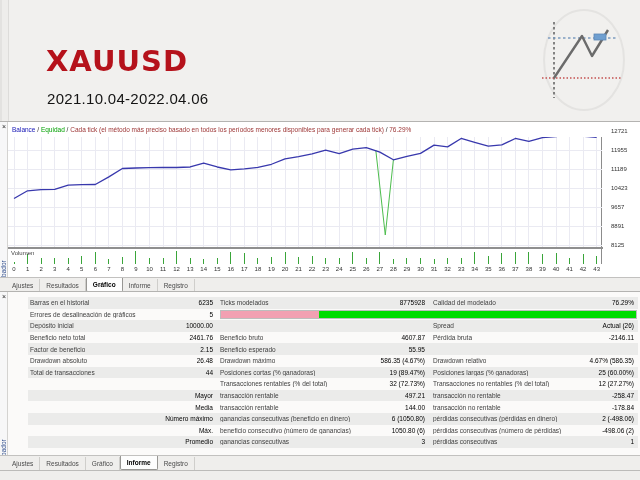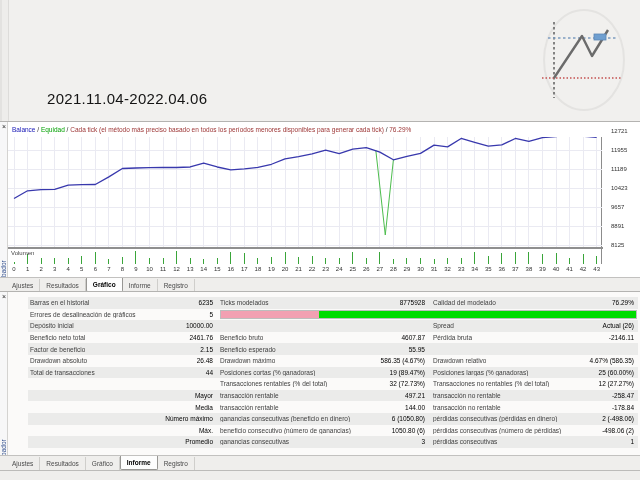--- a/index.html
+++ b/index.html
@@ -75,21 +75,22 @@
   .bottom-bar { position:absolute; left:0; top:470px; width:640px; height:10px;
                 background:#efeeec; border-top:1px solid #bcbbb9; }
 </style>
 </head>
 <body>
 
 <div class="screen">
 
   <div class="top-header">
     <div class="edge-lines"></div>
-    <div class="dates">2021.11.04-2022.04.06</div>
+    <div class="symbol">XAUUSD</div>
+    <div class="dates">2021.10.04-2022.04.06</div>
     <svg class="logo" viewBox="0 0 86 108">
       <ellipse cx="44" cy="54" rx="40" ry="50" fill="none" stroke="#e4e3e1" stroke-width="2"></ellipse>
       <line x1="14" y1="16" x2="14" y2="92" stroke="#555" stroke-width="1.4" stroke-dasharray="2.5,2.5"></line>
       <line x1="8" y1="32" x2="76" y2="32" stroke="#7e9cc0" stroke-width="1.4" stroke-dasharray="2.5,2.5"></line>
       <line x1="2" y1="72" x2="82" y2="72" stroke="#c45050" stroke-width="1.6" stroke-dasharray="1.5,2"></line>
       <polyline points="14,72 42,30 52,50 68,24" fill="none" stroke="#6b6b6b" stroke-width="2.4" stroke-linejoin="round"></polyline>
       <rect x="54" y="28" width="12" height="6" fill="#6f9fd0" stroke="#5d87b5" stroke-width="0.8"></rect>
     </svg>
   </div>
 

